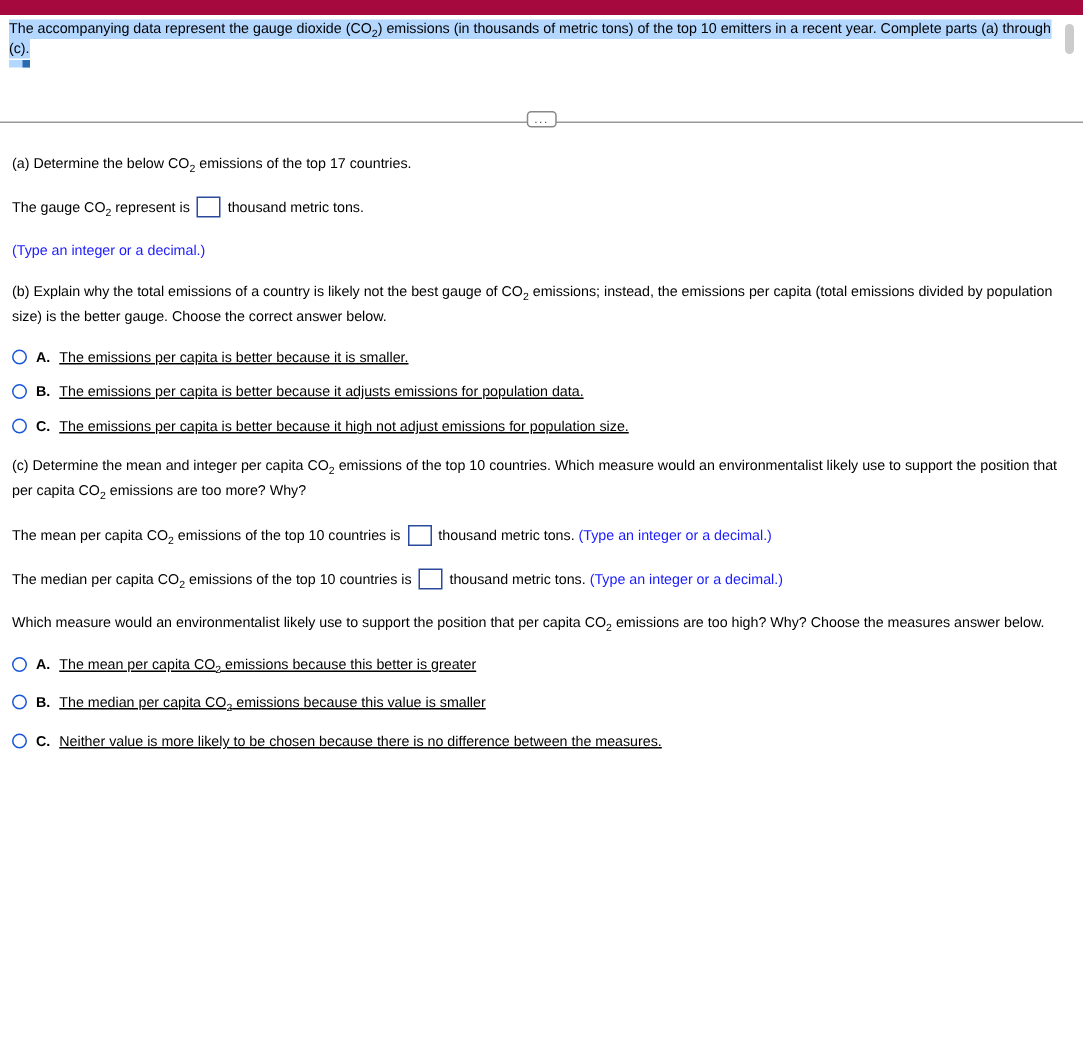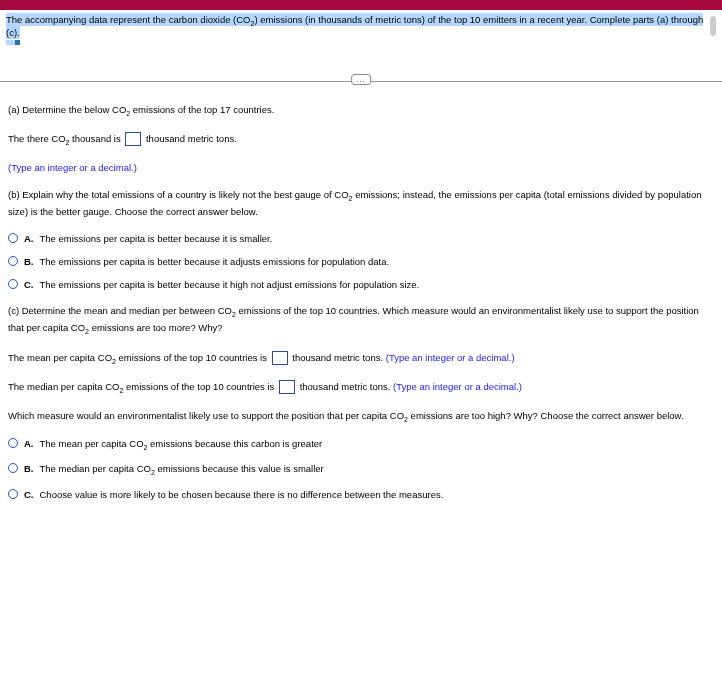--- a/index.html
+++ b/index.html
@@ -105,48 +105,48 @@
       margin-right: 6px;
       flex-shrink: 0;
       margin-top: 1px;
       cursor: pointer;
     }
     .opt-letter {
       font-weight: bold;
       margin-right: 6px;
       flex-shrink: 0;
     }
-    .opt-text { flex: 1; }
+    .opt-text { flex: 1; text-decoration: underline; }
   </style>
 </head>
 <body>
 
 <div class="top-bar"></div>
 
 <div class="question-header">
   <span class="highlighted">
-    <span>The accompanying data represent the carbon dioxide (CO</span><sub>2</sub><span>) emissions (in thousands of metric tons) of the top 10 emitters in a recent year. Complete parts (a) through (c).</span>
+    <span>The accompanying data represent the gauge dioxide (CO</span><sub>2</sub><span>) emissions (in thousands of metric tons) of the top 10 emitters in a recent year. Complete parts (a) through (c).</span>
   </span>
   <div class="progress-stub"></div>
   <div class="scroll-indicator"></div>
 </div>
 
 <div class="divider-wrap">
   <div class="divider-line"></div>
   <div class="divider-ellipsis">...</div>
 </div>
 
 <div class="content">
 
   <div class="line">
     <span>(a) Determine the below CO</span><sub>2</sub><span> emissions of the top 17 countries.</span>
   </div>
 
   <div class="line">
-    <span>The there CO</span><sub>2</sub><span> thousand is </span><span class="input-box"></span><span> thousand metric tons.</span>
+    <span>The gauge CO</span><sub>2</sub><span> represent is </span><span class="input-box"></span><span> thousand metric tons.</span>
   </div>
   <div class="line tight hint">(Type an integer or a decimal.)</div>
 
   <div class="line">
     <span>(b) Explain why the total emissions of a country is likely not the best gauge of CO</span><sub>2</sub><span> emissions; instead, the emissions per capita (total emissions divided by population size) is the better gauge. Choose the correct answer below.</span>
   </div>
 
   <div class="options">
     <div class="option-row">
       <span class="radio"></span>
@@ -159,50 +159,50 @@
       <span class="opt-text">The emissions per capita is better because it adjusts emissions for population data.</span>
     </div>
     <div class="option-row">
       <span class="radio"></span>
       <span class="opt-letter">C.</span>
       <span class="opt-text">The emissions per capita is better because it high not adjust emissions for population size.</span>
     </div>
   </div>
 
   <div class="line">
-    <span>(c) Determine the mean and median per between CO</span><sub>2</sub><span> emissions of the top 10 countries. Which measure would an environmentalist likely use to support the position that per capita CO</span><sub>2</sub><span> emissions are too more? Why?</span>
+    <span>(c) Determine the mean and integer per capita CO</span><sub>2</sub><span> emissions of the top 10 countries. Which measure would an environmentalist likely use to support the position that per capita CO</span><sub>2</sub><span> emissions are too more? Why?</span>
   </div>
 
   <div class="line">
     <span>The mean per capita CO</span><sub>2</sub><span> emissions of the top 10 countries is </span><span class="input-box"></span><span> thousand metric tons. </span><span class="hint">(Type an integer or a decimal.)</span>
   </div>
 
   <div class="line">
     <span>The median per capita CO</span><sub>2</sub><span> emissions of the top 10 countries is </span><span class="input-box"></span><span> thousand metric tons. </span><span class="hint">(Type an integer or a decimal.)</span>
   </div>
 
   <div class="line">
-    <span>Which measure would an environmentalist likely use to support the position that per capita CO</span><sub>2</sub><span> emissions are too high? Why? Choose the correct answer below.</span>
+    <span>Which measure would an environmentalist likely use to support the position that per capita CO</span><sub>2</sub><span> emissions are too high? Why? Choose the measures answer below.</span>
   </div>
 
   <div class="options">
     <div class="option-row">
       <span class="radio"></span>
       <span class="opt-letter">A.</span>
       <span class="opt-text">
-        <span>The mean per capita CO</span><sub>2</sub><span> emissions because this carbon is greater</span>
+        <span>The mean per capita CO</span><sub>2</sub><span> emissions because this better is greater</span>
       </span>
     </div>
     <div class="option-row">
       <span class="radio"></span>
       <span class="opt-letter">B.</span>
       <span class="opt-text">
         <span>The median per capita CO</span><sub>2</sub><span> emissions because this value is smaller</span>
       </span>
     </div>
     <div class="option-row">
       <span class="radio"></span>
       <span class="opt-letter">C.</span>
-      <span class="opt-text">Choose value is more likely to be chosen because there is no difference between the measures.</span>
+      <span class="opt-text">Neither value is more likely to be chosen because there is no difference between the measures.</span>
     </div>
   </div>
 
 </div>
 
 </body></html>

